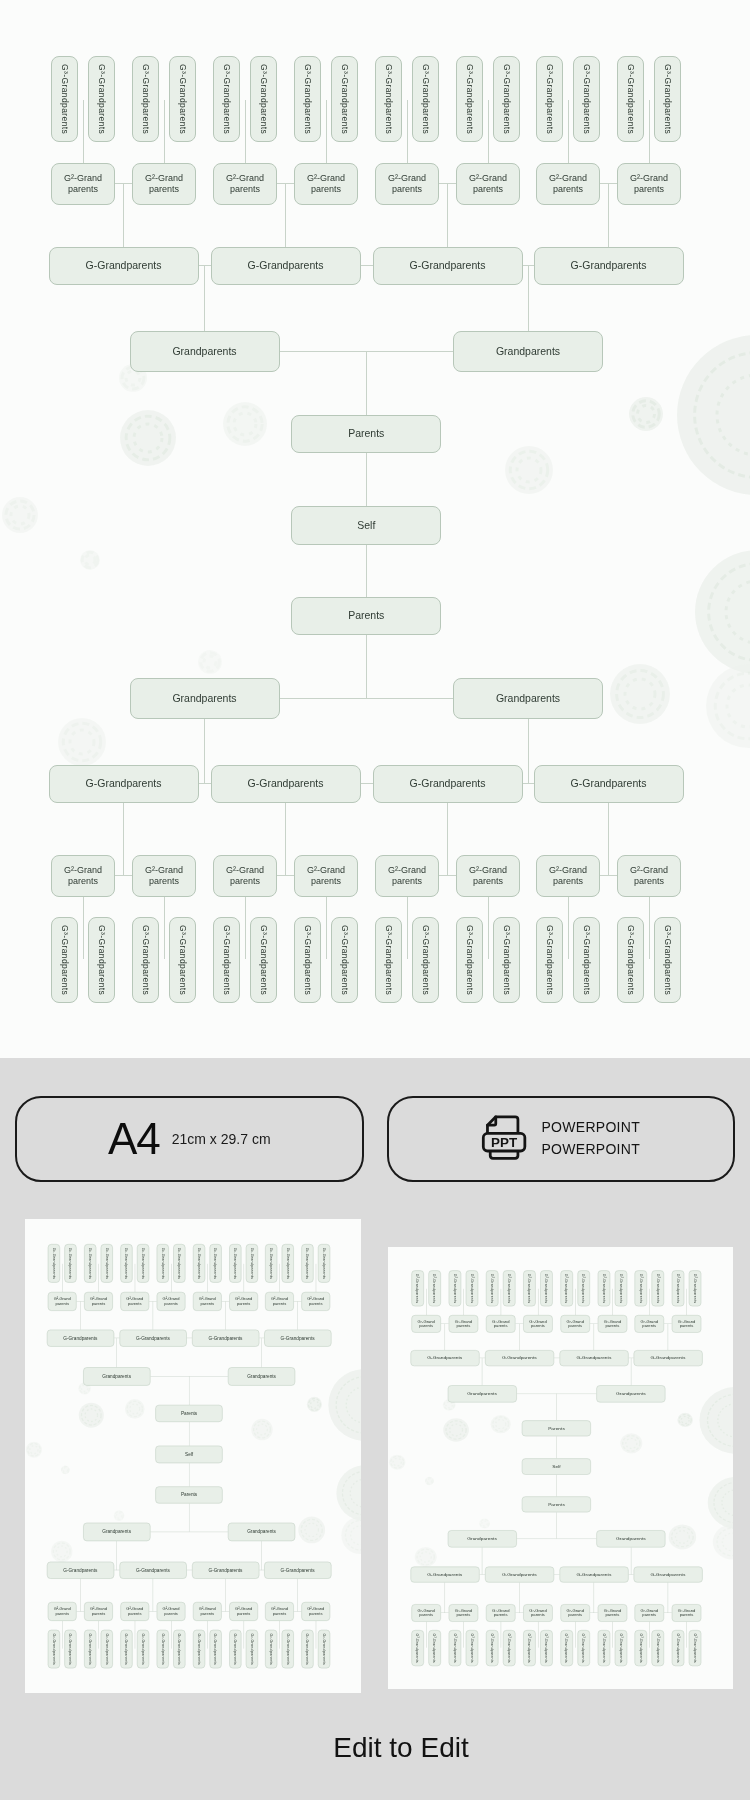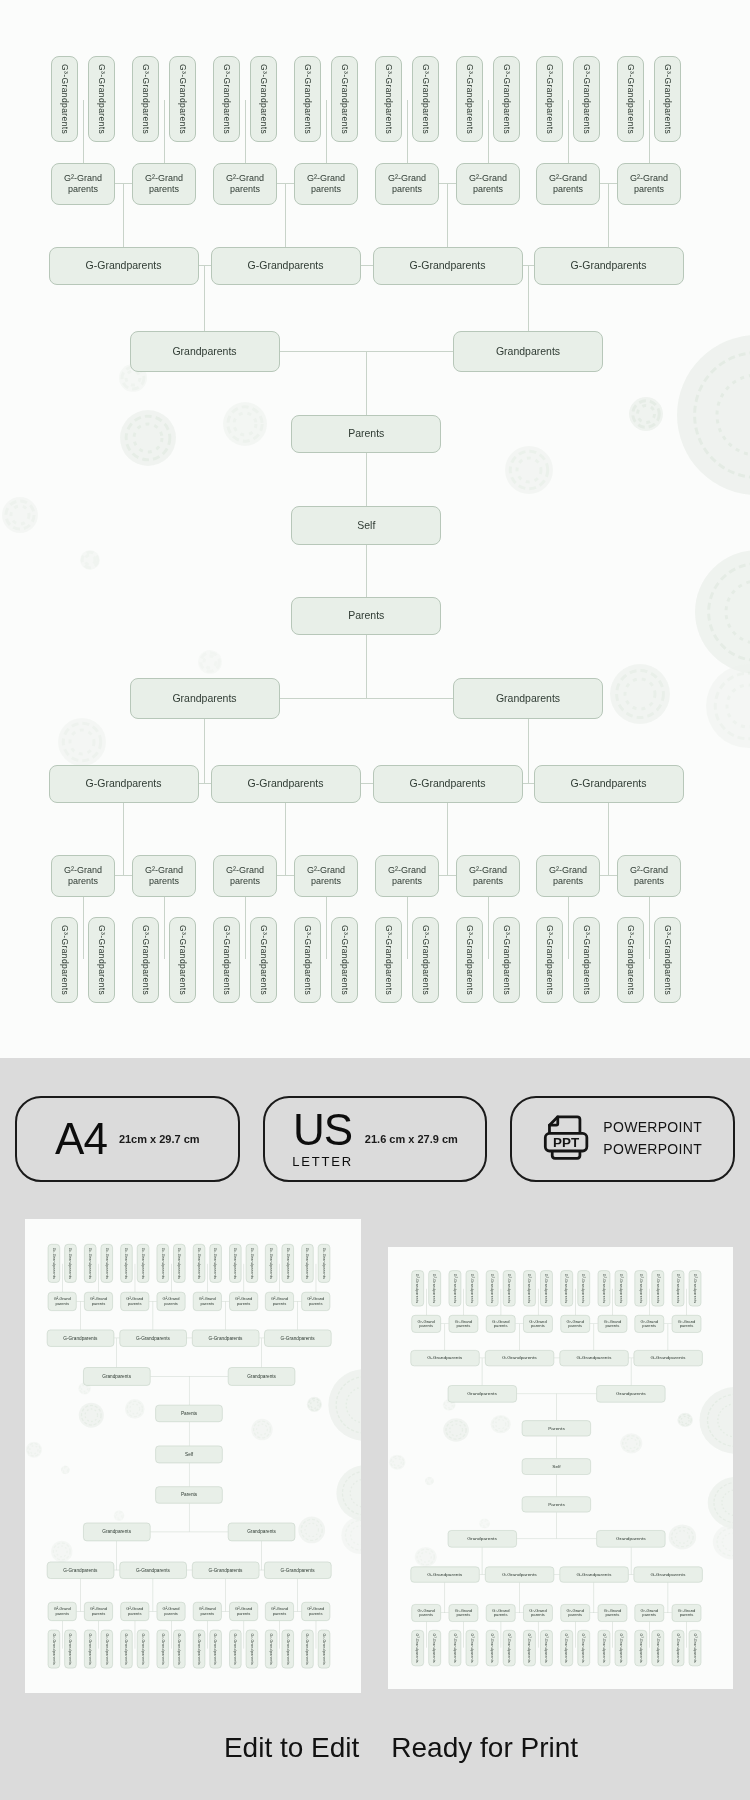--- a/index.html
+++ b/index.html
@@ -23,21 +23,21 @@
   .doodle{position:absolute;pointer-events:none;}
 
   
   .info-section{position:absolute;left:0;top:1058px;width:750px;height:742px;background:#dbdbdb;}
 
   .badges{position:absolute;left:15px;right:15px;top:38px;height:86px;display:flex;gap:23px;}
   .badge{flex:1;box-sizing:border-box;border:2px solid #1a1a1a;border-radius:26px;
          display:flex;align-items:center;justify-content:center;gap:12px;color:#111;background:transparent;}
   .badge .big{font-size:44px;line-height:.95;letter-spacing:-1px;color:#0d0d0d;}
   .badge .sub{font-size:13px;letter-spacing:1.8px;margin-top:3px;color:#0d0d0d;}
-  .badge .dims{font-size:11px;font-weight:bold;color:#1a1a1a;}
+  .badge .dims{font-size:14px;font-weight:normal;color:#1a1a1a;}
   .badge .fmt-lines{font-size:14px;line-height:1.55;letter-spacing:.3px;font-weight:500;color:#141414;}
   .us-col{display:flex;flex-direction:column;align-items:center;}
   .badge svg{display:block;}
 
   .thumb{position:absolute;background:#ffffff;overflow:hidden;}
   .thumb .tpage{transform-origin:0 0;}
   .thumb-a4{left:25px;top:161px;width:336px;height:474px;}
   .thumb-a4 .tpage{transform:scale(0.448,0.448);}
   .thumb-letter{left:388px;top:189px;width:345px;height:442px;}
   .thumb-letter .tpage{transform:scale(0.46,0.4178);}
@@ -364,27 +364,20 @@
 
   <section class="info-section">
 
     <div class="badges">
 
       <div class="badge">
         <span class="big">A4</span>
         <span class="dims">21cm x 29.7 cm</span>
       </div>
 
-      <div class="badge">
-        <span class="us-col">
-          <span class="big">US</span>
-          <span class="sub">LETTER</span>
-        </span>
-        <span class="dims">21.6 cm x 27.9 cm</span>
-      </div>
 
 
       <div class="badge">
         <span>
           <svg width="48" height="50" viewBox="0 0 52 54" fill="none" stroke="#141414" stroke-width="3" stroke-linejoin="round" stroke-linecap="round">
             <path d="M40 21 V6 q0 -3 -3 -3 H16 L7 12 v9"></path>
             <path d="M16 3 v7.5 q0 1.5 -1.5 1.5 H7"></path>
             <path d="M10 40 v5 q0 3 3 3 h24 q3 0 3 -3 v-5"></path>
             <rect x="2.5" y="21" width="45" height="19" rx="4.5" fill="#dbdbdb"></rect>
             <text x="25" y="35.5" text-anchor="middle" font-size="14.5" font-weight="bold" font-family="Liberation Sans, sans-serif" fill="#141414" stroke="none">PPT</text>
@@ -1016,17 +1009,16 @@
           <div class="tbox" style="left: 291.25px; top: 597px; width: 150px; height: 38px;">
             <div class="lbl ctext">Parents</div>
           </div>
           <div class="tline" style="left: 365.75px; top: 635px; width: 1px; height: 63px;"></div>
           <div class="tline" style="left: 279.5px; top: 697.5px; width: 173.5px; height: 1px;"></div>
         </div>
     </div>
 
     <div class="footer">
       <span>Edit to Edit</span>
-      <span>Ready for Print</span>
     </div>
 
   </section>
 </div>
 
 </body></html>

